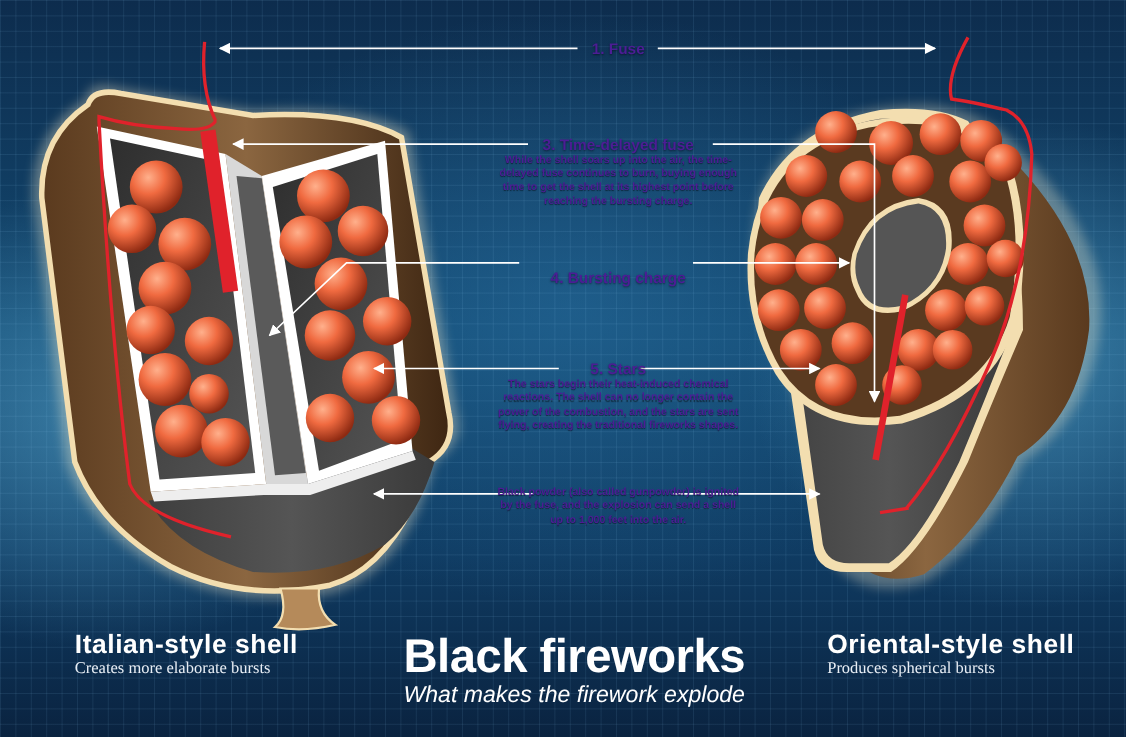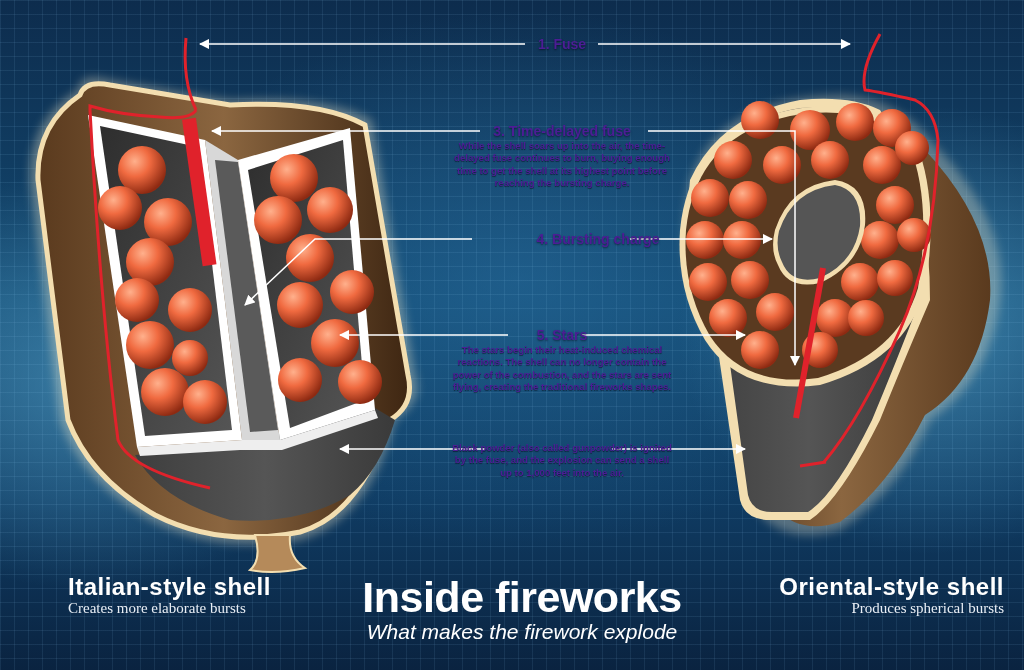--- a/index.html
+++ b/index.html
@@ -195,36 +195,36 @@
   </g>
 </svg>
 
 <div class="callout" style="top:36px;">
   <h3>1. Fuse</h3>
 </div>
 <div class="callout" style="top:123px;">
   <h3>3. Time-delayed fuse</h3>
   <p>While the shell soars up into the air, the time-delayed fuse continues to burn, buying enough time to get the shell at its highest point before reaching the bursting charge.</p>
 </div>
-<div class="callout" style="top:231px;margin-left:36px;">
+<div class="callout" style="top:244px;">
   <h3>4. Bursting charge</h3>
 </div>
 <div class="callout" style="top:327px;">
   <h3>5. Stars</h3>
   <p>The stars begin their heat-induced chemical reactions. The shell can no longer contain the power of the combustion, and the stars are sent flying, creating the traditional fireworks shapes.</p>
 </div>
 <div class="callout" style="top:441px;">
   <p>Black powder (also called gunpowder) is ignited by the fuse, and the explosion can send a shell up to 1,000 feet into the air.</p>
 </div>
 
 <div class="shell-label" style="left:68px; top:574px;">
   <div class="name">Italian-style shell</div>
   <div class="desc">Creates more elaborate bursts</div>
 </div>
-<div class="shell-label" style="left:752px; top:574px; text-align:right; width:252px;">
+<div class="shell-label" style="left:752px; top:574px; width:252px;">
   <div class="name">Oriental-style shell</div>
   <div class="desc">Produces spherical bursts</div>
 </div>
 
 <div class="title">
-  <div class="main">Inside fireworks</div>
+  <div class="main">Black fireworks</div>
   <div class="sub">What makes the firework explode</div>
 </div>
 
 </body></html>

